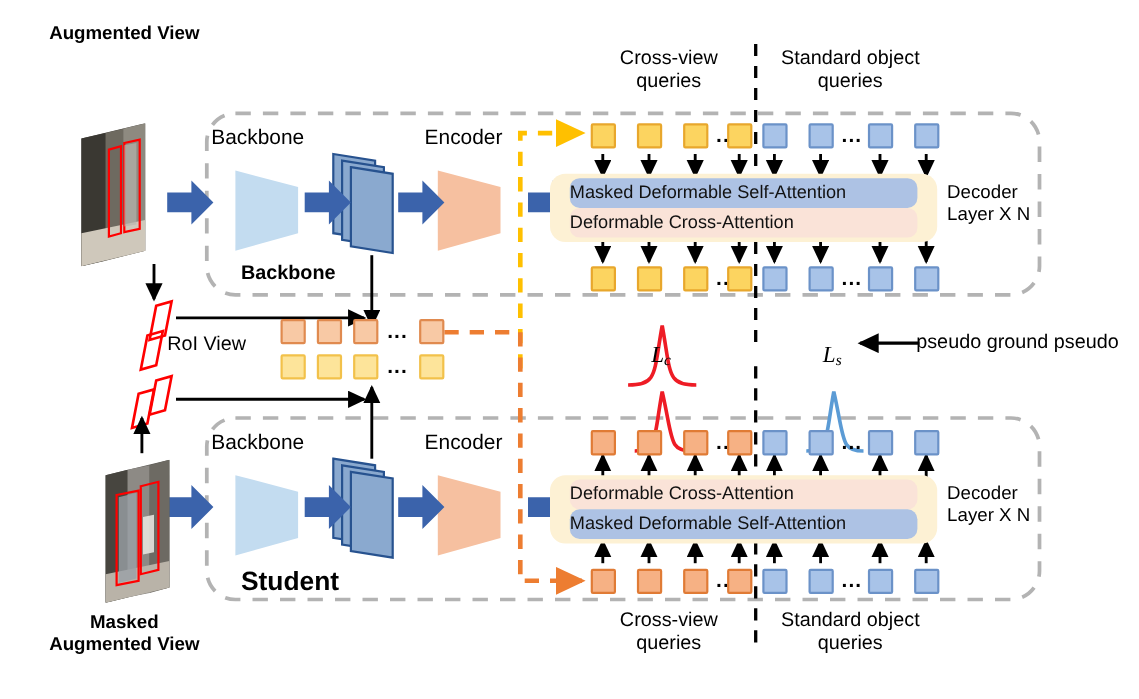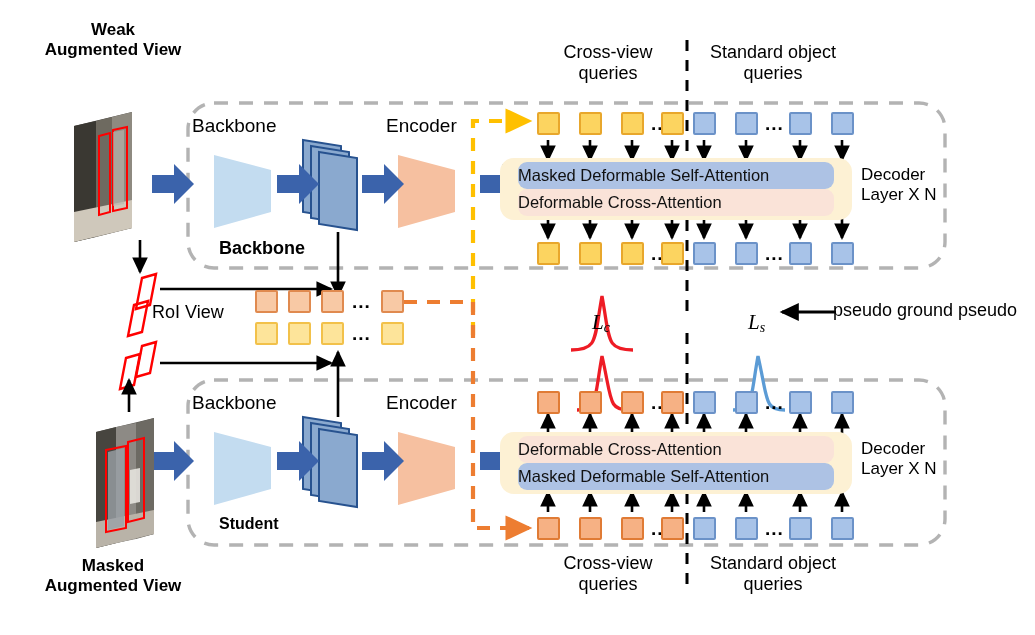--- a/index.html
+++ b/index.html
@@ -264,38 +264,37 @@
   </div>
   <div>
     <div class="qbox qb" style="left:693px;top:517px;width:23px;height:23px;"></div>
     <div class="qbox qb" style="left:735px;top:517px;width:23px;height:23px;"></div>
     <div class="dots" style="left:765px;top:518px;">...</div>
     <div class="qbox qb" style="left:789px;top:517px;width:23px;height:23px;"></div>
     <div class="qbox qb" style="left:831px;top:517px;width:23px;height:23px;"></div>
   </div>
 
   <div class="lbl bold ctr" style="left:113px;top:20px;font-size:17px;">
-    <div>Weak</div>
     <div>Augmented View</div>
   </div>
 
   <div class="lbl bold ctr" style="left:113px;top:556px;font-size:17px;">
     <div>Masked</div>
     <div>Augmented View</div>
   </div>
 
   <div class="lbl" style="left:152px;top:302px;font-size:18px;">RoI View</div>
 
   <div class="lbl" style="left:192px;top:115px;font-size:19px;">Backbone</div>
   <div class="lbl" style="left:386px;top:115px;font-size:19px;">Encoder</div>
   <div class="lbl bold" style="left:219px;top:238px;font-size:18px;">Backbone</div>
 
   <div class="lbl" style="left:192px;top:392px;font-size:19px;">Backbone</div>
   <div class="lbl" style="left:386px;top:392px;font-size:19px;">Encoder</div>
-  <div class="lbl bold" style="left:219px;top:515px;font-size:16px;">Student</div>
+  <div class="lbl bold" style="left:219px;top:515px;font-size:24px;">Student</div>
 
   <div class="lbl" style="left:861px;top:165px;font-size:17px;">
     <div>Decoder</div>
     <div>Layer X N</div>
   </div>
   <div class="lbl" style="left:861px;top:439px;font-size:17px;">
     <div>Decoder</div>
     <div>Layer X N</div>
   </div>
 

